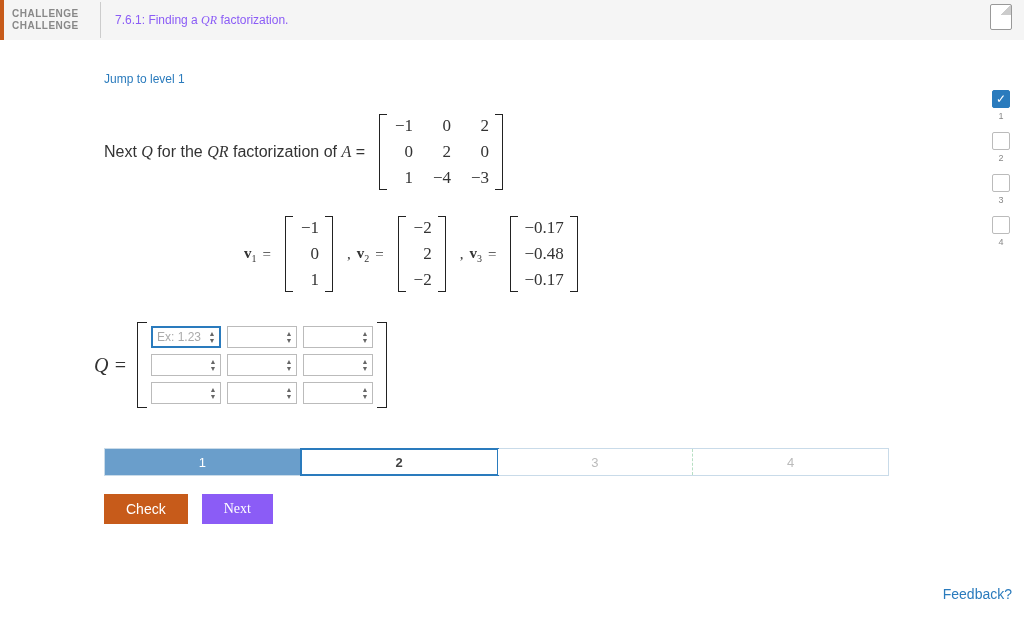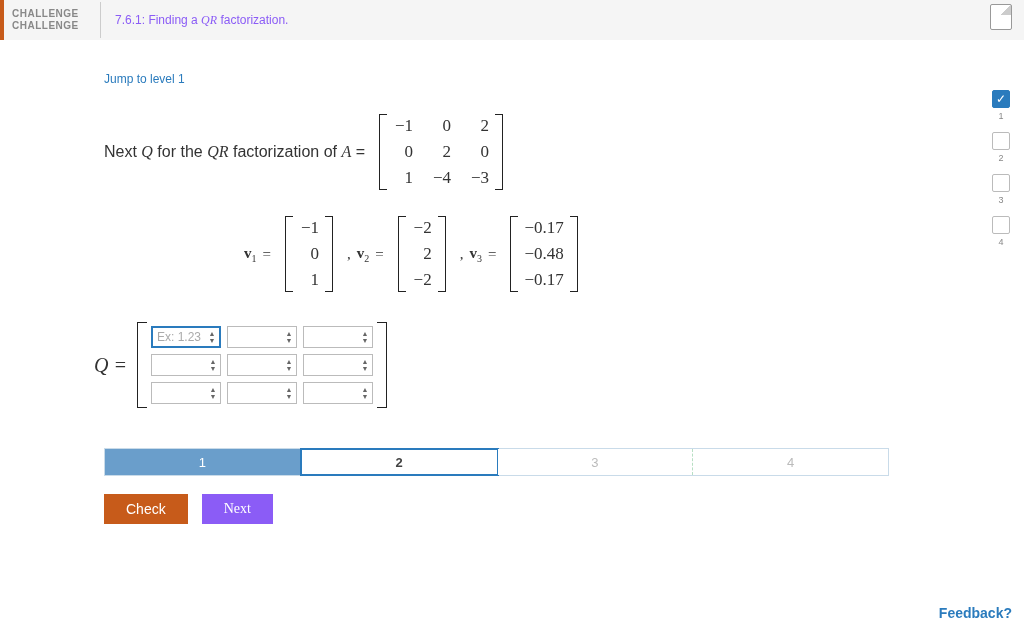--- a/index.html
+++ b/index.html
@@ -74,21 +74,21 @@
   .progress-seg { flex:1; display:flex; align-items:center; justify-content:center; font-size:13px; border-right:1px solid #c9dbe9;}
   .progress-seg:last-child { border-right:none; }
   .seg1 { background:#6a9ecb; color:#fff; }
   .seg2 { background:#fff; color:#444; font-weight:600; border:2px solid #2a7bbd; margin:-1px; }
   .seg3 { background:#fff; color:#bbb; border-right:1px dashed #b7dfc3; }
   .seg4 { background:#fff; color:#bbb; }
   .buttons { margin-top:18px; display:flex; gap:14px; }
   .btn { border:none; color:#fff; height:30px; padding:0 22px; cursor:pointer; font-size:14px; }
   .btn-check { background:#c75b1a; }
   .btn-next { background:#8b5cf6;font-family:Liberation Serif, serif; }
-  .feedback { position:absolute; right:12px; bottom:8px; color:#2a7bbd; font-weight:700; font-size:14px; cursor:pointer;}
+  .feedback { position:absolute; right:12px; bottom:27px; color:#2a7bbd; font-weight:400; font-size:14px; cursor:pointer;}
   
   .right-col { position:absolute; right:8px; top:48px; width:30px; display:flex; flex-direction:column; align-items:center; gap:24px;}
   .pocket { width:22px; height:26px; border:1.5px solid #999; border-radius:2px; background:#fff; position:relative; cursor:pointer;}
   .pocket::before { content:""; position:absolute; right:0; top:0; width:10px; height:10px; background:linear-gradient(135deg,#fff 49%, #ccc 50%);} 
   .ind { width:18px; height:18px; border:1.5px solid #bbb; border-radius:2px; background:#fff; display:flex; align-items:center; justify-content:center; position:relative;}
   .ind.done { background:#2a7bbd; border-color:#2a7bbd; color:#fff; }
   .ind.done::after { content:"✓"; font-size:12px; color:#fff;}
   .ind-num { position:absolute; top:20px; font-size:9px; color:#888; }
   .pocket-top { position:absolute; right:12px; top:4px; }
 </style>

